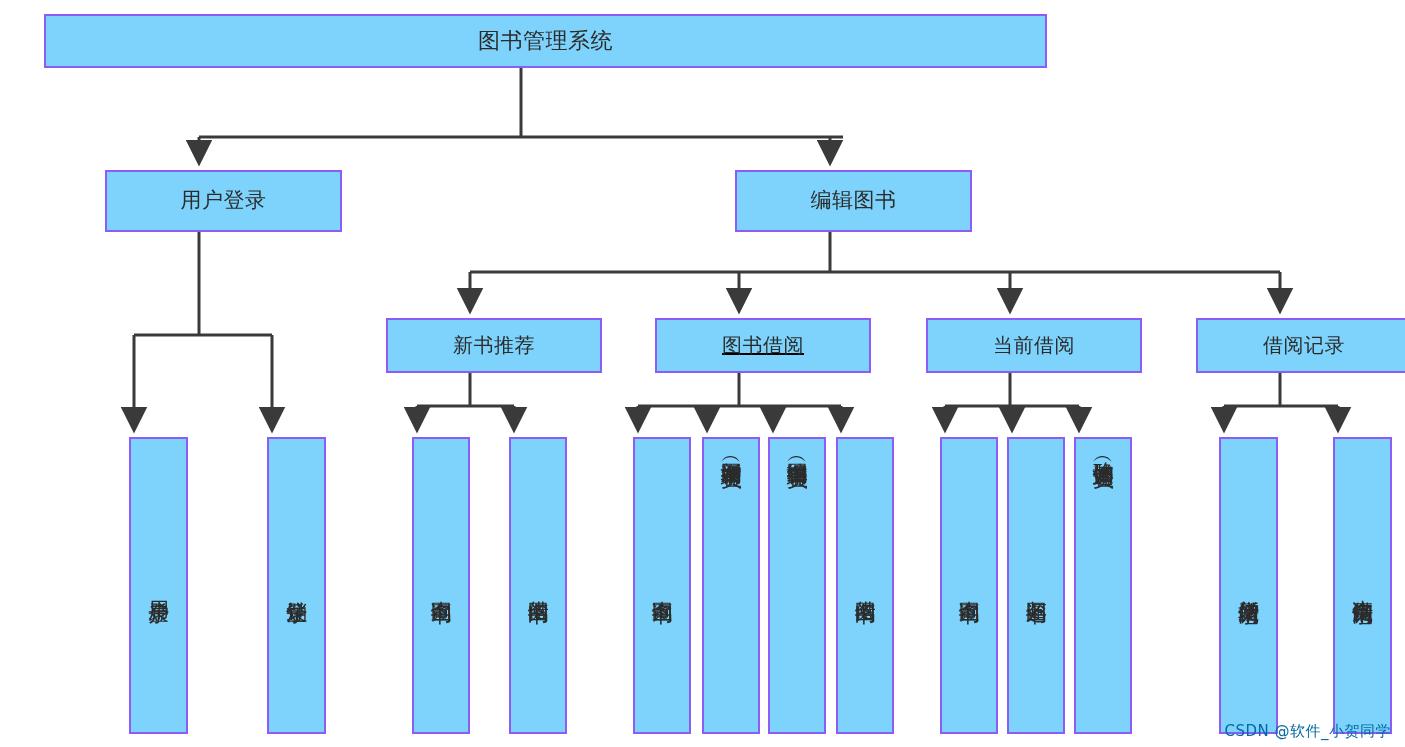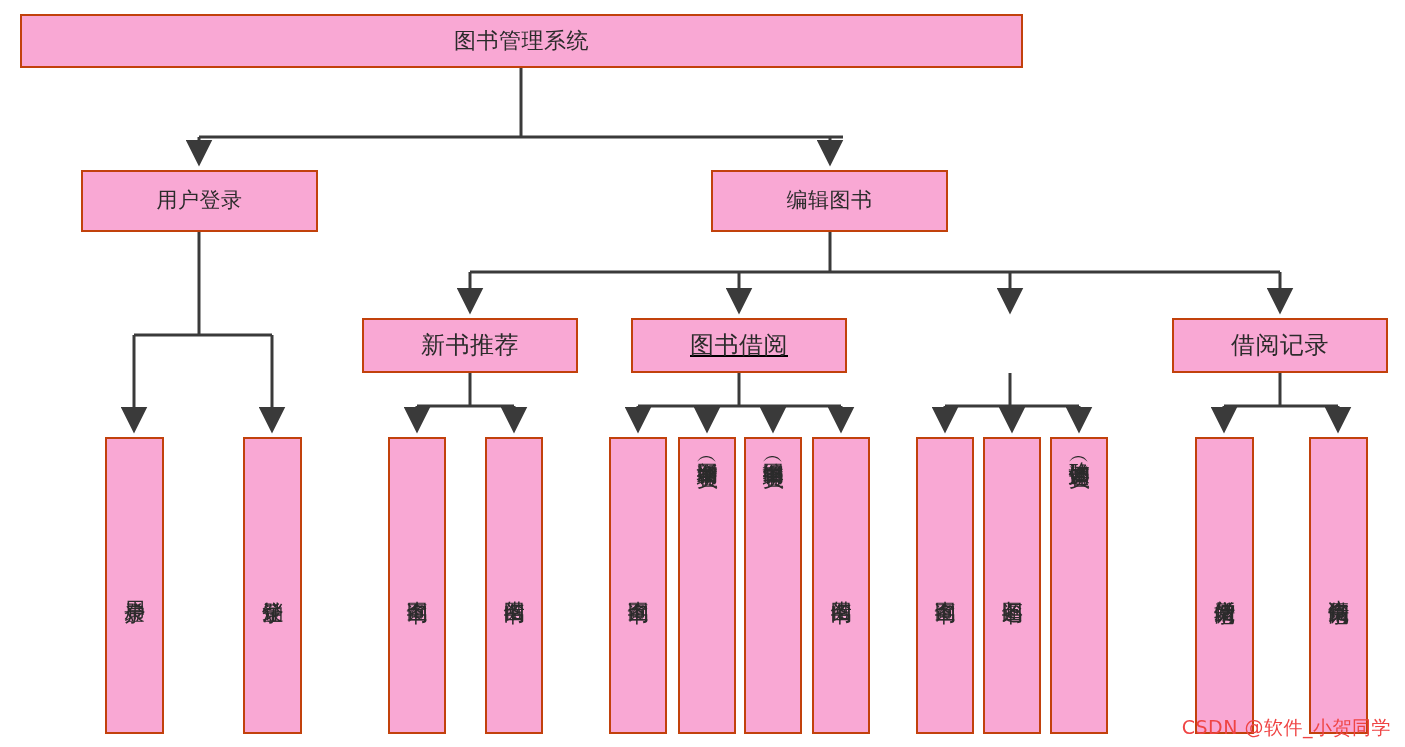--- a/index.html
+++ b/index.html
@@ -22,38 +22,39 @@
     position: absolute;
     left: 0;
     top: 0;
     width: 1405px;
     height: 747px;
   }
   
   .node {
     position: absolute;
     box-sizing: border-box;
-    background: #f9a8d4;
-    border: 2px solid #c2410c;
+    background: #7dd3fc;
+    border: 2px solid #8b5cf6;
     display: flex;
     align-items: center;
     justify-content: center;
     z-index: 3;
+    margin-left: 24px;
   }
   .node-label {
     color: #2b2b2b;
     font-size: 21px;
     line-height: 1.12;
     letter-spacing: 0.5px;
     white-space: nowrap;
     text-align: center;
   }
   .node.root .node-label { font-size: 22px; }
   .node.level2 .node-label { font-size: 21px; }
-  .node.level3 .node-label { font-size: 24px; }
+  .node.level3 .node-label { font-size: 20px; }
   
   .node.leaf {
     align-items: flex-start;
     justify-content: center;
     padding-top: 6px;
   }
   .node.leaf .node-label {
     writing-mode: vertical-rl;
     text-orientation: upright;
     font-size: 21px;
@@ -62,22 +63,22 @@
     white-space: nowrap;
   }
   .node.leaf.center-v {
     align-items: center;
     padding-top: 0;
   }
   .watermark {
     position: absolute;
     right: 14px;
     bottom: 6px;
-    color: #ef4444;
-    font-size: 19px;
+    color: #0369a1;
+    font-size: 15px;
     letter-spacing: 0.5px;
     white-space: nowrap;
     z-index: 5;
     pointer-events: none;
   }
 </style>
 </head>
 <body>
 
 <div id="canvas">
@@ -142,20 +143,23 @@
   <div class="node level2" style="left:711px; top:170px; width:237px; height:62px;">
     <span class="node-label">编辑图书</span>
   </div>
 
   <div class="node level3" style="left:362px; top:318px; width:216px; height:55px;">
     <span class="node-label">新书推荐</span>
   </div>
   <div class="node level3" style="left:631px; top:318px; width:216px; height:55px;text-decoration:underline;">
     <span class="node-label">图书借阅</span>
   </div>
+  <div class="node level3" style="left:902px; top:318px; width:216px; height:55px;">
+    <span class="node-label">当前借阅</span>
+  </div>
   <div class="node level3" style="left:1172px; top:318px; width:216px; height:55px;">
     <span class="node-label">借阅记录</span>
   </div>
 
   <div class="node leaf center-v" style="left:105px; top:437px; width:59px; height:297px;">
     <span class="node-label">用户登录</span>
   </div>
   <div class="node leaf center-v" style="left:243px; top:437px; width:59px; height:297px;">
     <span class="node-label">注销登录</span>
   </div>

